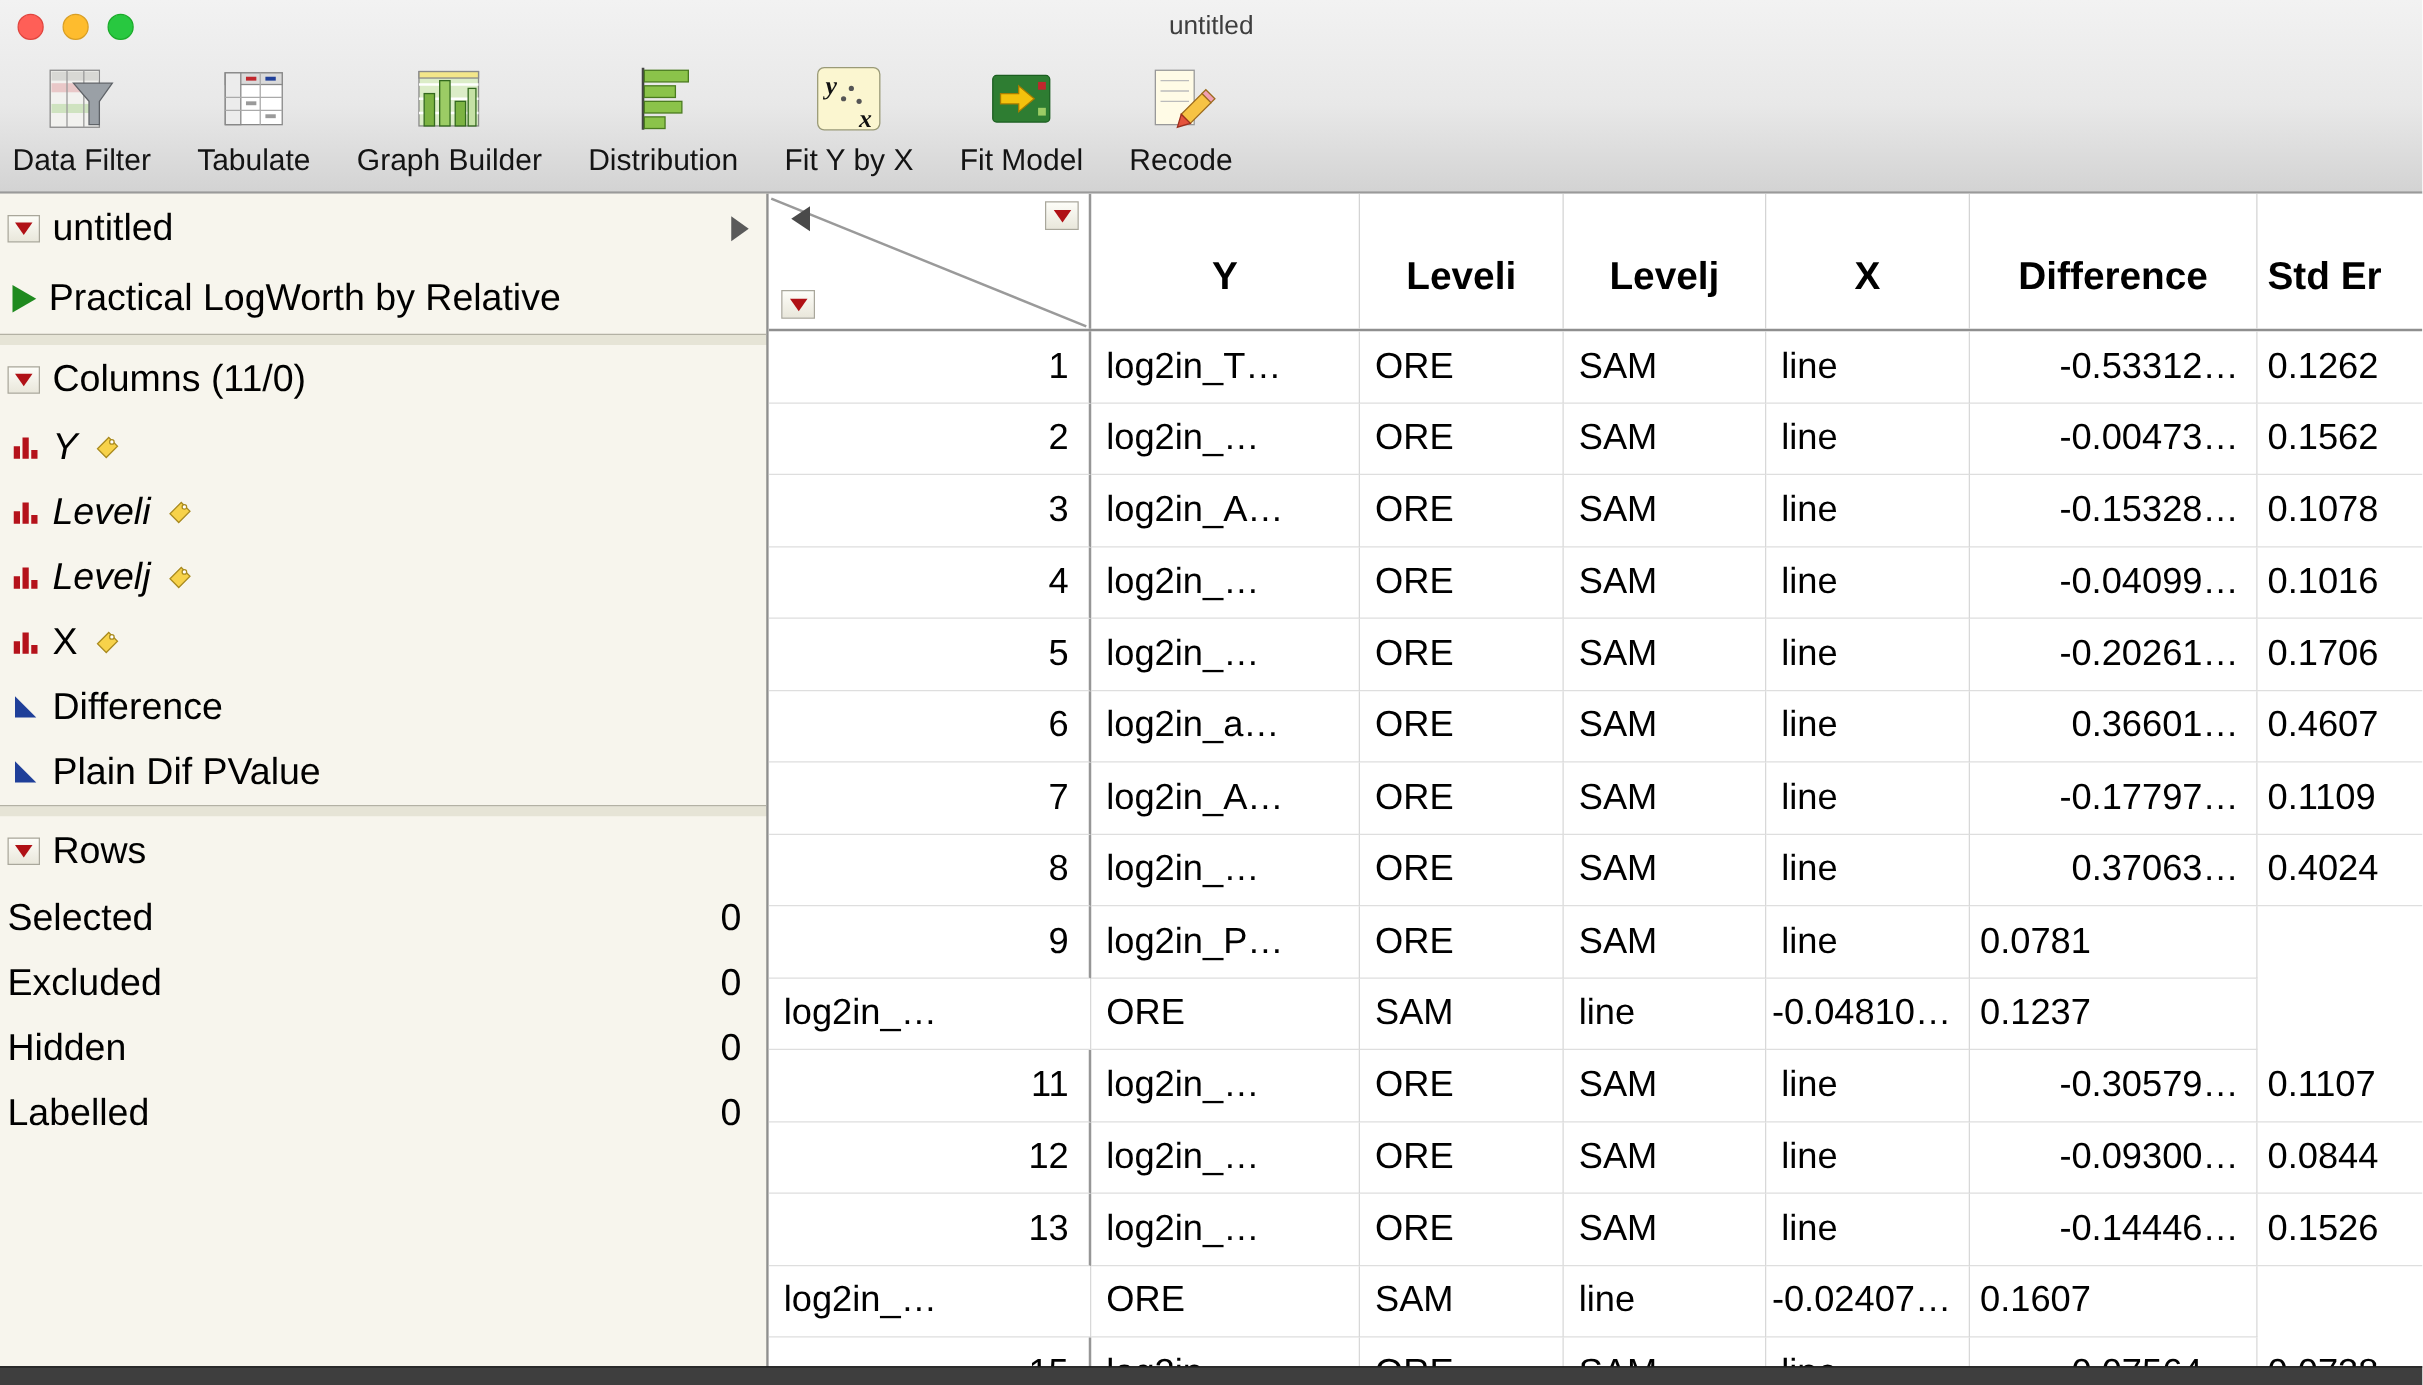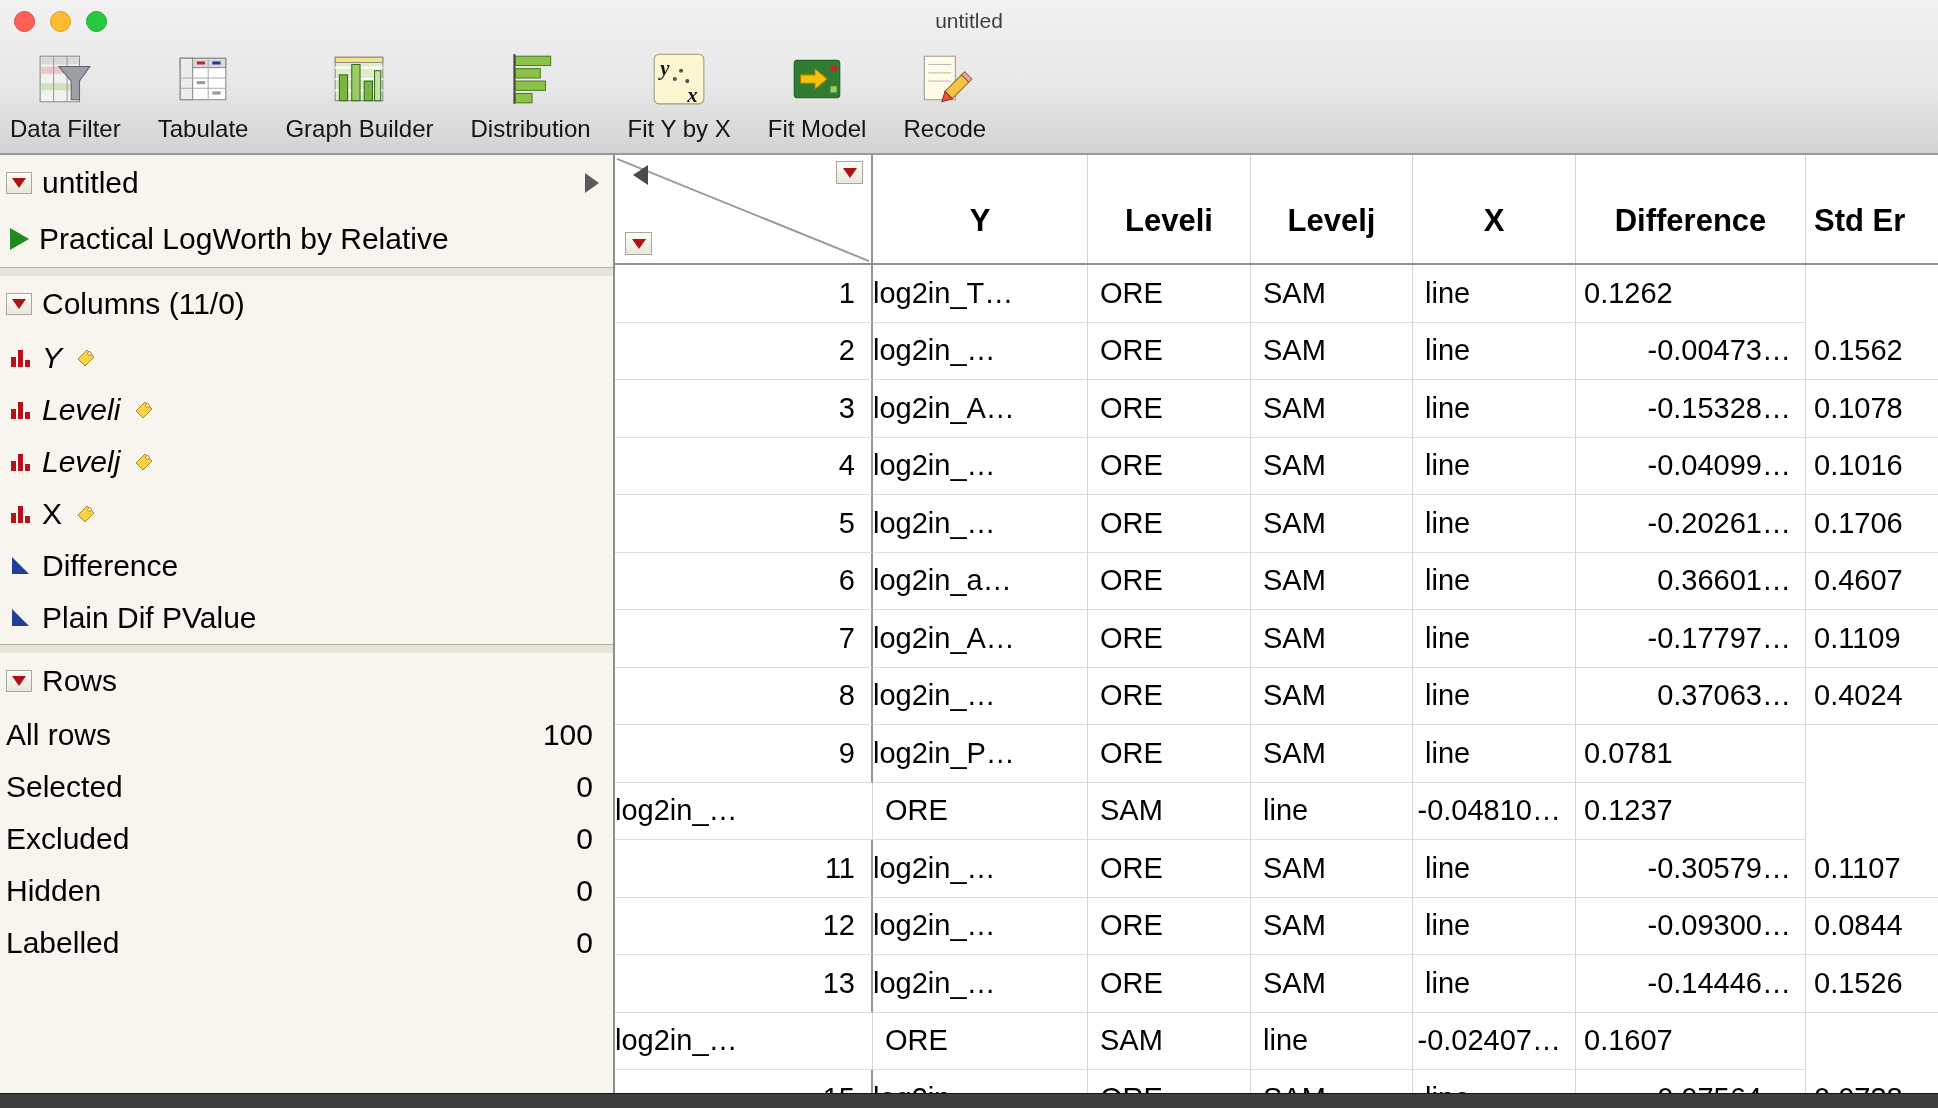--- a/index.html
+++ b/index.html
@@ -70,21 +70,21 @@
   .left-arrow { position:absolute; left:18px; top:10px; width:0; height:0;
     border-top:10px solid transparent; border-bottom:10px solid transparent;
     border-right:15px solid #4a4a4a; }
 
   .tbody { position:relative; }
   .tr { display:grid; grid-template-columns:var(--cols); height:57.5px; }
   .td { border-right:1px solid #d8d8d8; border-bottom:1px solid #dedede;
     font-size:29px; color:#000; display:flex; align-items:center; overflow:hidden;
     white-space:nowrap; }
   .td.rownum { justify-content:flex-end; padding-right:16px; border-right:2px solid #969696; }
-  .td.ycol   { padding-left:0; }
+  .td.ycol   { padding-left:12px; }
   .td.lvl    { padding-left:12px; }
   .td.diff   { justify-content:flex-end; padding-right:14px; }
   .td.stderr { padding-left:8px; }
 
   .bottom-strip { position:absolute; left:0; bottom:0; width:1938px; height:15px;
     background:#3e3e3e; border-top:1px solid #161616; z-index:10; }
 </style>
 </head>
 <body>
 
@@ -302,24 +302,20 @@
     </div>
 
     <div class="panel">
       <div class="side-row">
         <span class="red-tri-btn">
             <span class="red-tri"></span>
           </span>
         <span>Rows</span>
       </div>
       <div class="stat-row">
-        <span>All rows</span>
-        <span>100</span>
-      </div>
-      <div class="stat-row">
         <span>Selected</span>
         <span>0</span>
       </div>
       <div class="stat-row">
         <span>Excluded</span>
         <span>0</span>
       </div>
       <div class="stat-row">
         <span>Hidden</span>
         <span>0</span>
@@ -355,20 +351,21 @@
       <div class="th lastcol">Std Er</div>
     </div>
 
     <div class="tbody">
       <div class="tr">
         <div class="td rownum">1</div>
         <div class="td ycol">log2in_T…</div>
         <div class="td lvl">ORE</div>
         <div class="td lvl">SAM</div>
         <div class="td lvl">line</div>
+        <div class="td diff">-0.53312…</div>
         <div class="td stderr">0.1262</div>
       </div>
 
       <div class="tr">
         <div class="td rownum">2</div>
         <div class="td ycol">log2in_…</div>
         <div class="td lvl">ORE</div>
         <div class="td lvl">SAM</div>
         <div class="td lvl">line</div>
         <div class="td diff">-0.00473…</div>

